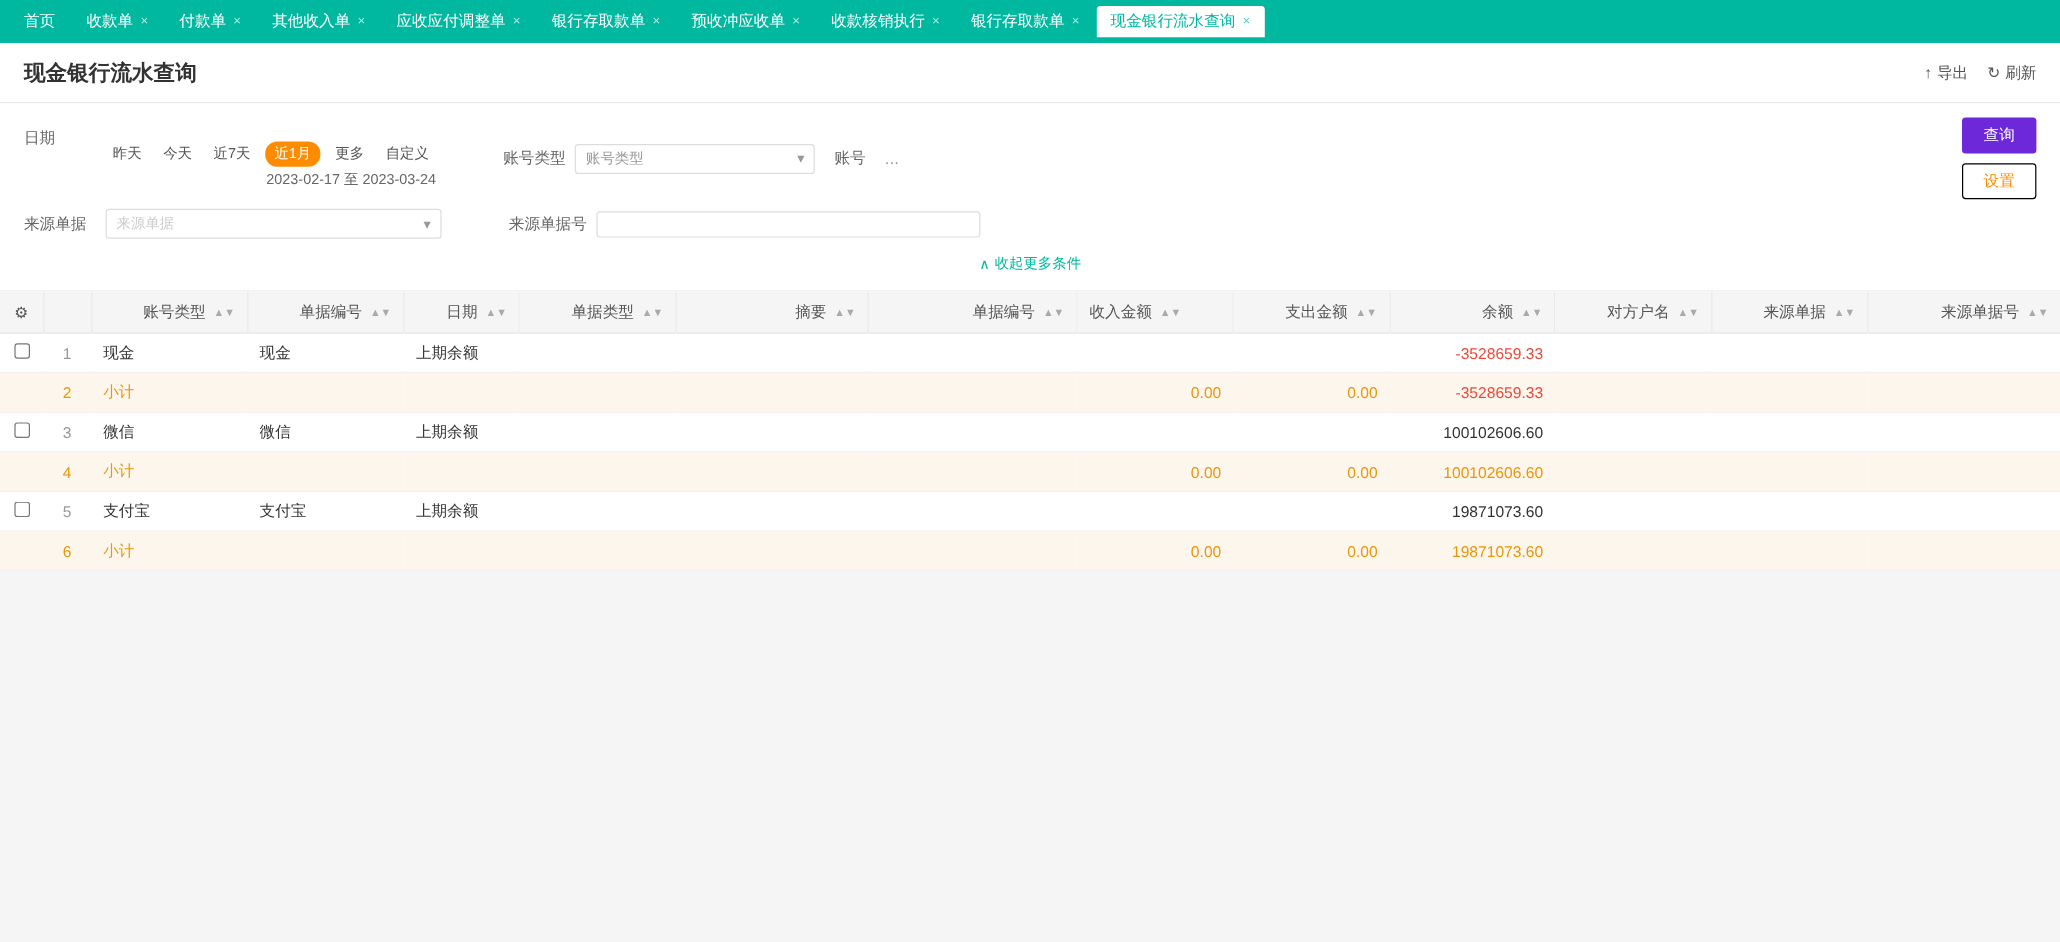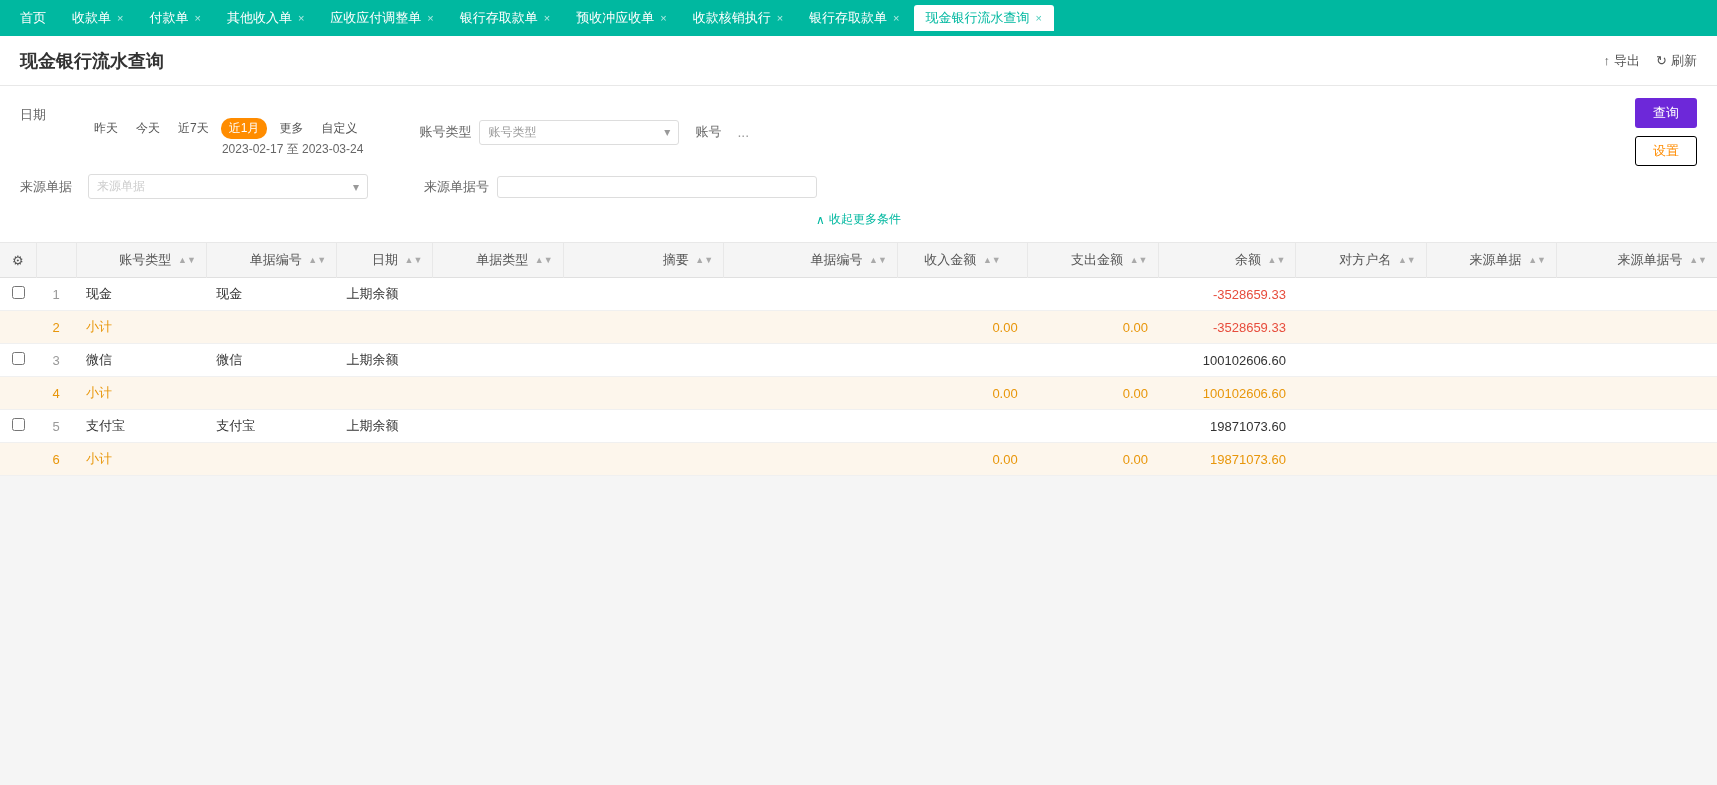--- a/index.html
+++ b/index.html
@@ -370,21 +370,21 @@
           <span class="sort-arrows">▲▼</span>
         </th>
         <th style="min-width:120px;">
           <span>摘要</span>
           <span class="sort-arrows">▲▼</span>
         </th>
         <th style="min-width:130px;">
           <span>单据编号</span>
           <span class="sort-arrows">▲▼</span>
         </th>
-        <th style="text-align:center;">
+        <th style="text-align:left;">
           <span>收入金额</span>
           <span class="sort-arrows">▲▼</span>
         </th>
         <th style="text-align:right;">
           <span>支出金额</span>
           <span class="sort-arrows">▲▼</span>
         </th>
         <th style="text-align:right;">
           <span>余额</span>
           <span class="sort-arrows">▲▼</span>

